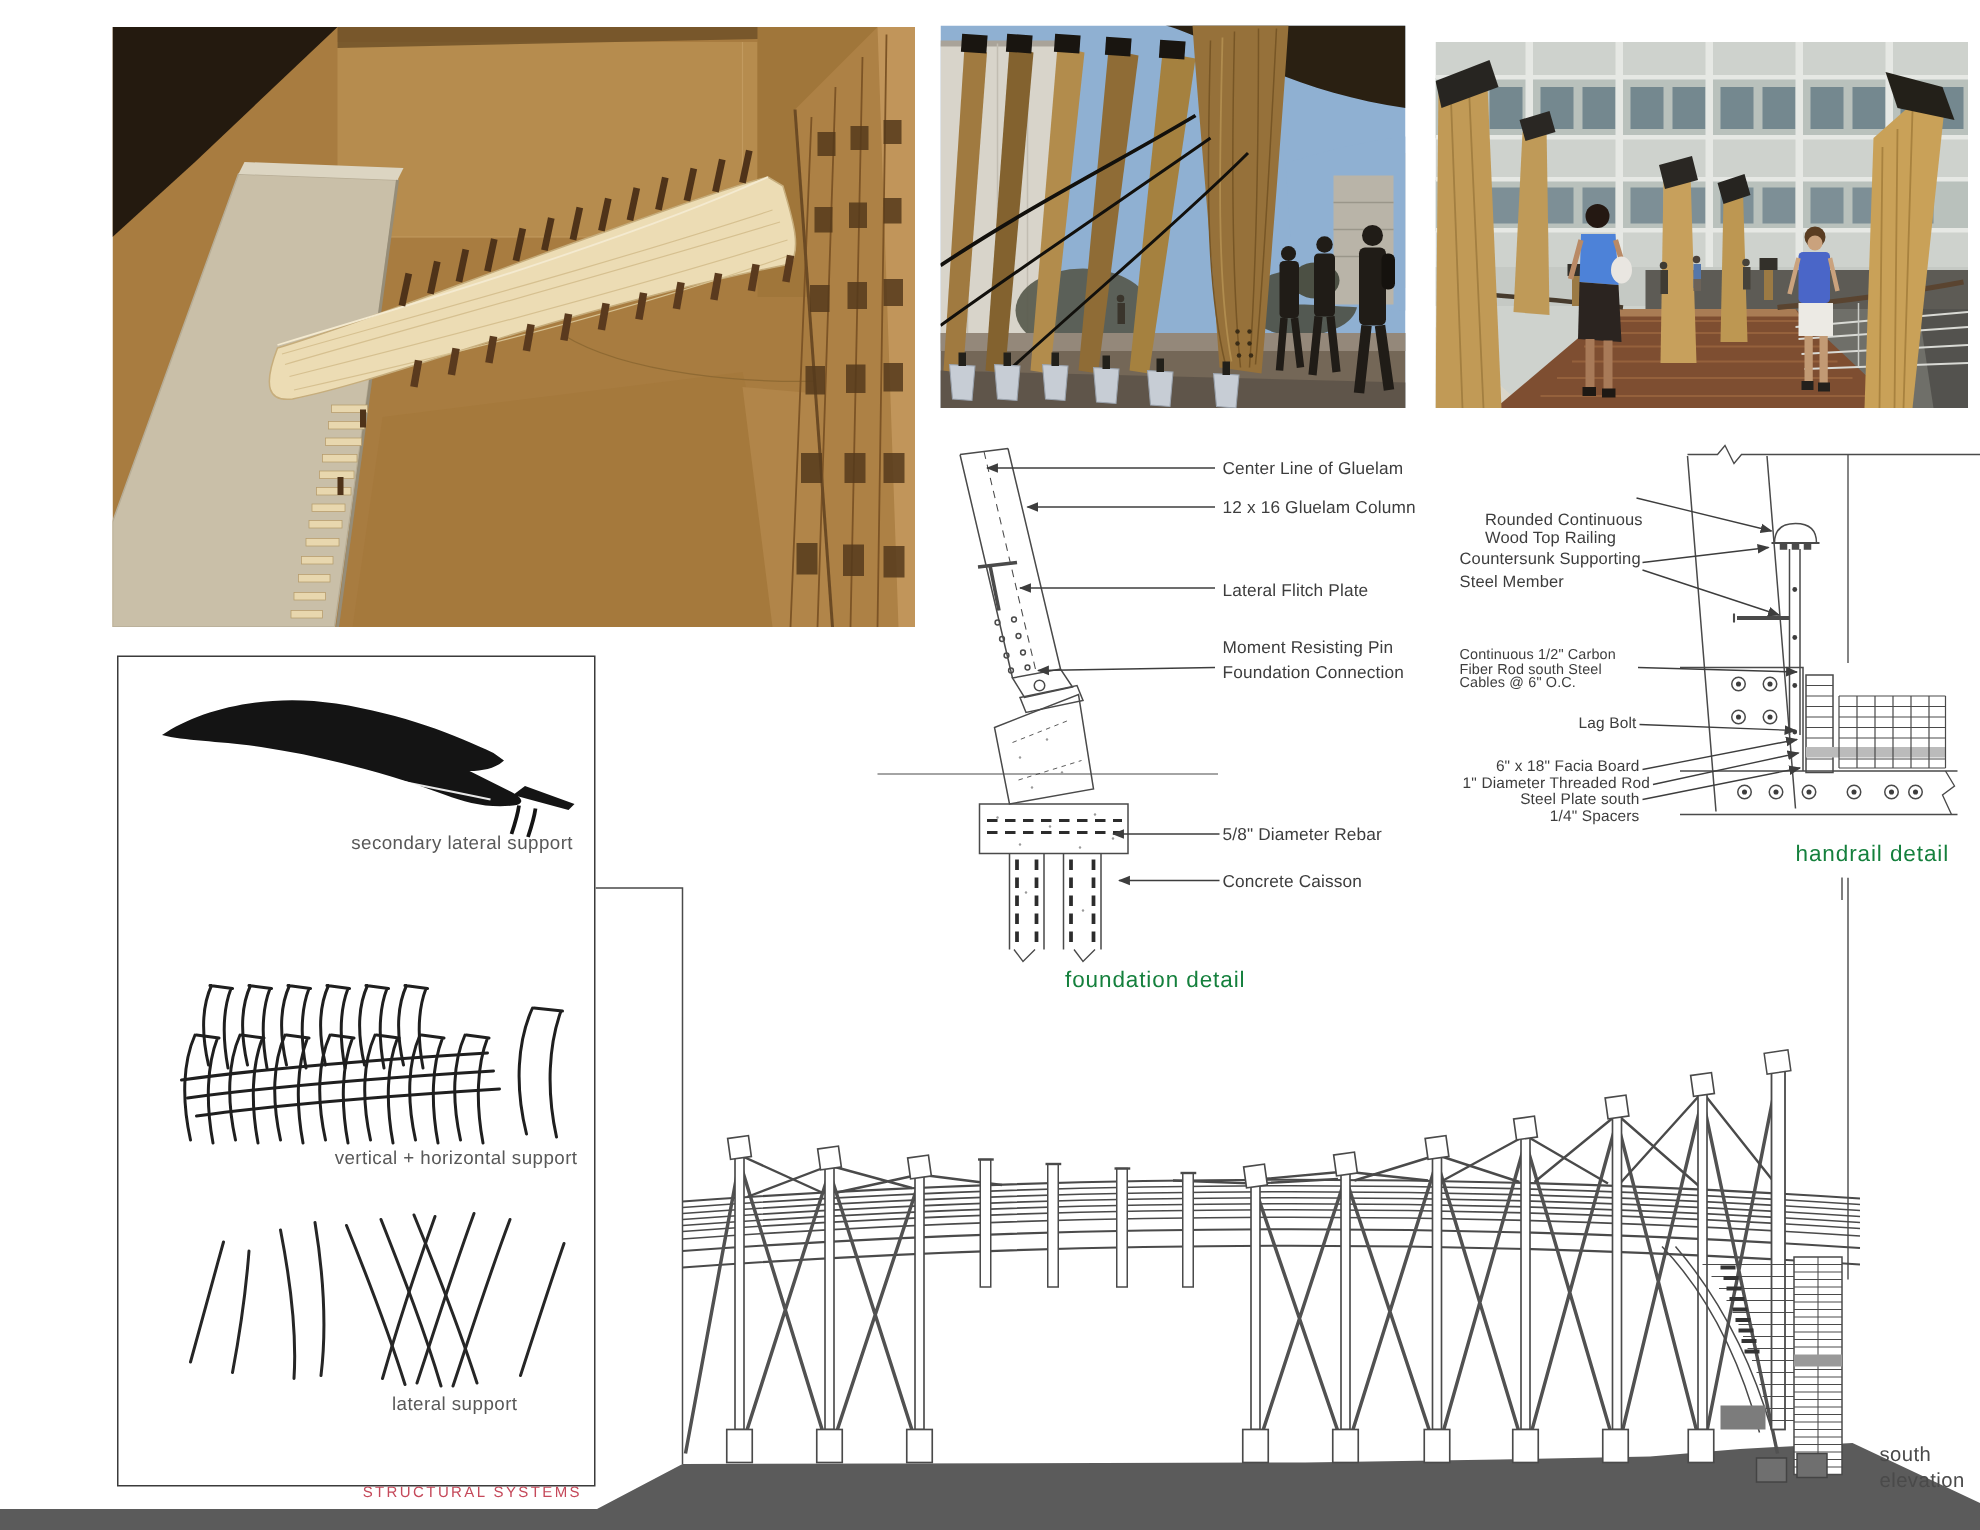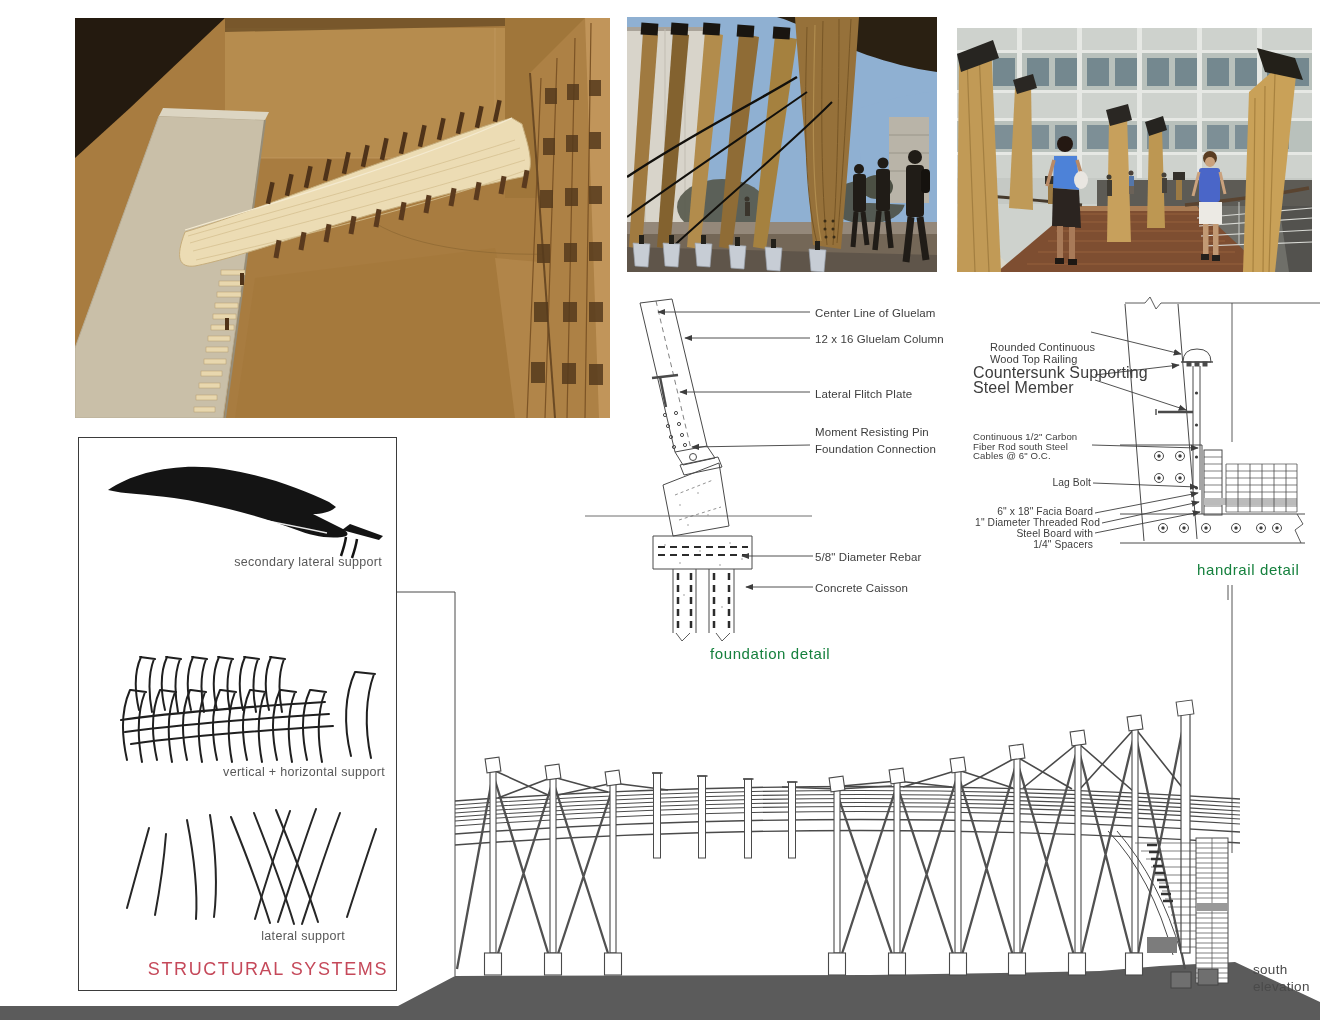--- a/index.html
+++ b/index.html
@@ -8,21 +8,21 @@
   .abs{position:absolute;}
   svg{display:block;}
   .lbl{position:absolute;font-size:11.5px;line-height:17px;color:#3d3d3d;letter-spacing:.1px;white-space:nowrap;}
   .lh-tight{line-height:12px;margin-top:20px;}
   .lh-mid{line-height:14.5px;}
   .sm{font-size:9.6px;line-height:9.6px;}
   .md{font-size:10.3px;line-height:11px;}
   .right{text-align:right;}
   .cap{position:absolute;font-size:15px;color:#15803d;letter-spacing:.6px;white-space:nowrap;}
   .scap{position:absolute;font-size:12.5px;color:#585858;letter-spacing:.3px;white-space:nowrap;}
-  .redtitle{position:absolute;font-size:18px;letter-spacing:1.6px;color:#c5495a;white-space:nowrap;}
+  .redtitle{position:absolute;font-size:10px;letter-spacing:1.6px;color:#c5495a;white-space:nowrap;margin-top:31px;}
   .selev{position:absolute;font-size:13.5px;line-height:17px;color:#4a4a4a;letter-spacing:.3px;white-space:nowrap;}
   .sysbox{position:absolute;left:78px;top:437px;width:317px;height:552px;border:1px solid #3b3b3b;background:#fff;}
 </style>
 </head>
 <body>
 
 <div id="board">
 
   <svg class="abs" style="left:75px;top:18px" width="535" height="400" viewBox="0 0 535 400">
     <rect x="0" y="0" width="535" height="400" fill="#a87c40"></rect>
@@ -527,34 +527,34 @@
         <path d="M135,238 L240,217" marker-end="url(#arrH)"></path>
       </g>
       <path d="M268,290 V305" stroke="#555" stroke-width="1"></path>
     </g>
   </svg>
 
   <div class="lbl lh-tight" style="left:990px;top:321px;font-size:11px">
     <span style="display:block">Rounded Continuous</span>
     <span style="display:block">Wood Top Railing</span>
   </div>
-  <div class="lbl lh-mid" style="left:973px;top:366px;font-size:16px">
+  <div class="lbl lh-mid" style="left:973px;top:366px;font-size:11px">
     <span style="display:block">Countersunk Supporting</span>
     <span style="display:block">Steel Member</span>
   </div>
   <div class="lbl sm" style="left:973px;top:432px">
     <span style="display:block">Continuous 1/2" Carbon</span>
     <span style="display:block">Fiber Rod south Steel</span>
     <span style="display:block">Cables @ 6" O.C.</span>
   </div>
   <div class="lbl md right" style="right:229px;top:477px">Lag Bolt</div>
   <div class="lbl md right" style="right:227px;top:506px">6" x 18" Facia Board</div>
   <div class="lbl md right" style="right:220px;top:517px">1" Diameter Threaded Rod</div>
   <div class="lbl md right" style="right:227px;top:528px">
-    <span style="display:block">Steel Board with</span>
+    <span style="display:block">Steel Plate south</span>
     <span style="display:block">1/4" Spacers</span>
   </div>
   <div class="cap" style="left:1197px;top:561px">handrail detail</div>
 
   <div class="sysbox">
     <svg width="317" height="552" viewBox="0 0 317 552">
       <g>
         <path d="M29,52 C55,34 100,24 145,31 C190,38 225,52 250,64 L257,69 C252,74 243,76 234,76 L262,90 C270,94 271,98 263,99 C247,101 231,97 218,92 C178,77 135,66 95,60 C68,56 44,56 29,52 Z" fill="#141414"></path>
         <path d="M263,92 L300,102 L304,98 L271,86 Z" fill="#141414"></path>
         <path d="M267,99 C266,106 264,112 262,118 M278,101 C277,108 275,114 273,120" stroke="#141414" stroke-width="2.5" fill="none"></path>

